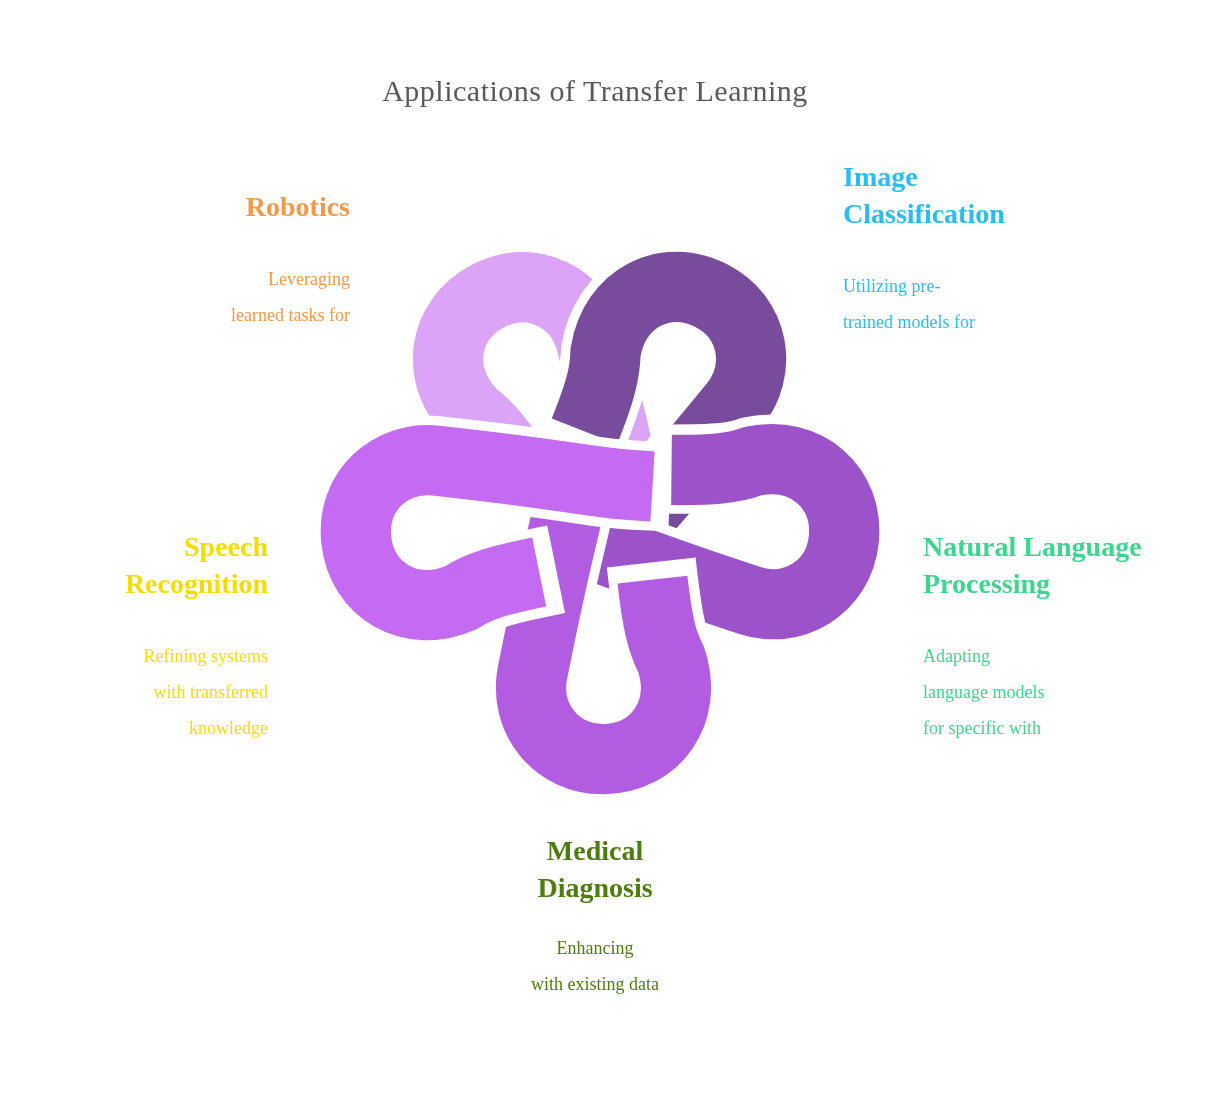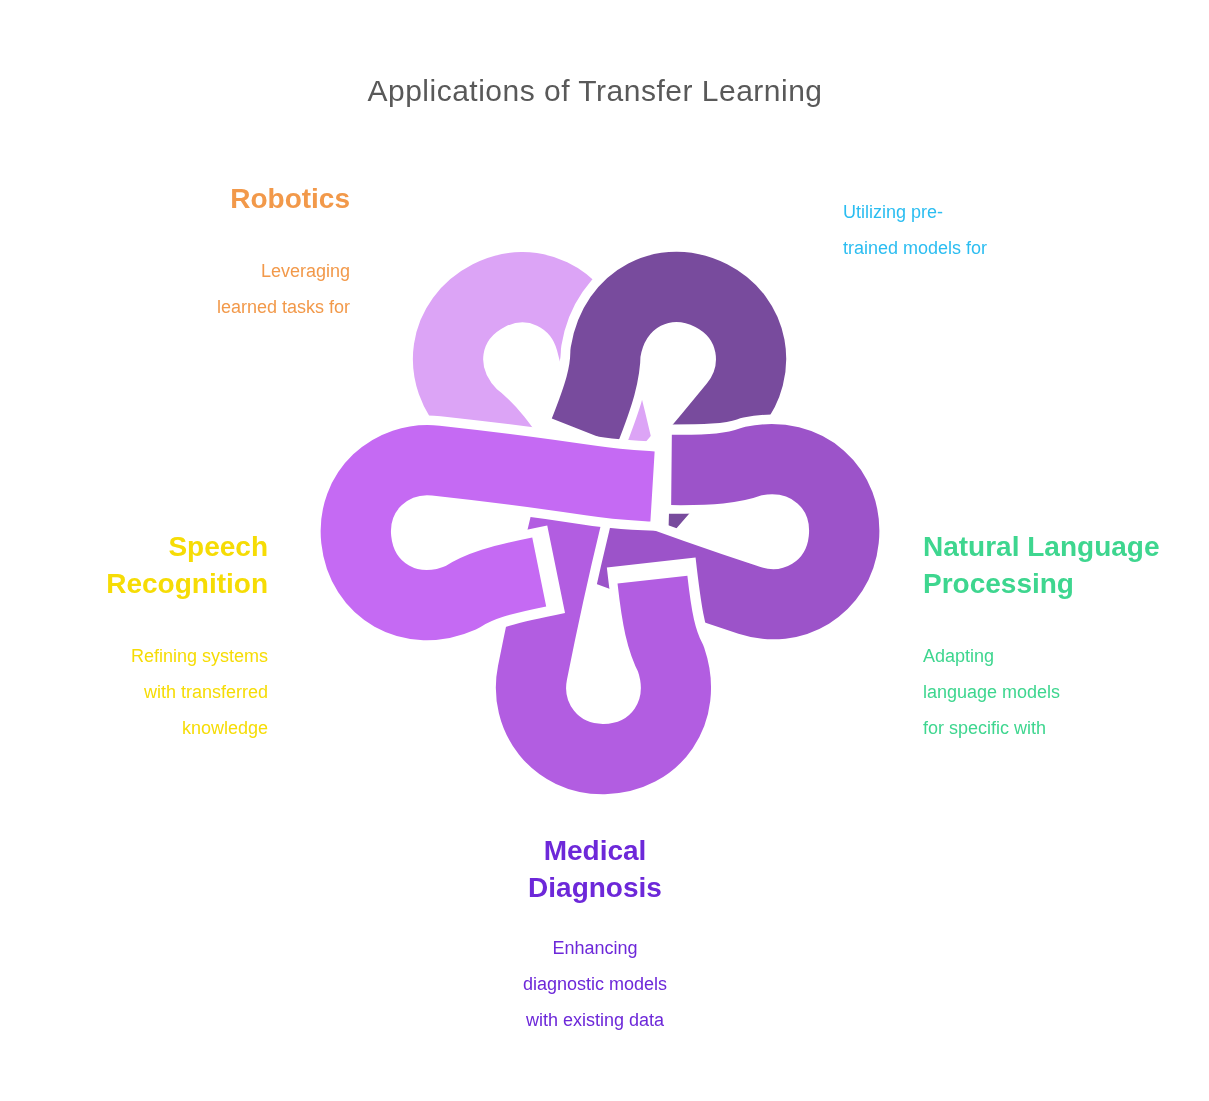--- a/index.html
+++ b/index.html
@@ -2,21 +2,21 @@
 <html><head>
 <meta charset="utf-8">
 <style>
   html, body { margin: 0; padding: 0; background: #ffffff; }
   .canvas {
     position: relative;
     width: 1209px;
     height: 1101px;
     background: #ffffff;
     overflow: hidden;
-    font-family: Liberation Sans, sans-serif;
+    font-family: Liberation Serif, serif;
   }
   .title {
     position: absolute;
     left: 0; top: 74px;
     width: 1190px;
     text-align: center;
     font-size: 30px;
     font-weight: 400;
     color: #595959;
     letter-spacing: 0.5px;
@@ -46,21 +46,21 @@
     font-size: 28px;
     font-weight: 700;
     line-height: 37px;
   }
   .sec .desc {
     font-size: 18px;
     font-weight: 400;
     line-height: 36px;
     margin-top: 36px;
   }
-  .sec-robotics            { left: 60px;  top: 180px; width: 290px; text-align: right; }
+  .sec-robotics            { left: 60px;  top: 188px; width: 290px; text-align: right; }
   .sec-image-class         { left: 843px; top: 158px; width: 300px; text-align: left; }
   .sec-speech              { left: 10px;  top: 528px; width: 258px; text-align: right; }
   .sec-nlp                 { left: 923px; top: 528px; width: 270px; text-align: left; }
   .sec-medical             { left: 445px; top: 832px; width: 300px; text-align: center; }
   .sec-medical .desc       { margin-top: 24px; }
 </style>
 </head>
 <body>
 
 <div class="canvas">
@@ -103,46 +103,49 @@
     <div class="heading">
       <div>Robotics</div>
     </div>
     <div class="desc">
       <div>Leveraging</div>
       <div>learned tasks for</div>
     </div>
   </section>
 
   <section class="sec sec-image-class" style="color: rgb(43, 189, 241);">
+    <div class="heading">
+      <div>Image</div>
+      <div>Classification</div>
+    </div>
     <div class="desc">
       <div>Utilizing pre-</div>
       <div>trained models for</div>
     </div>
   </section>
 
   <section class="sec sec-nlp" style="color: rgb(62, 214, 143);">
     <div class="heading">
       <div>Natural Language</div>
       <div>Processing</div>
     </div>
     <div class="desc">
       <div>Adapting</div>
       <div>language models</div>
       <div>for specific with</div>
     </div>
   </section>
 
-  <section class="sec sec-medical" style="color: #6d28d9;">
+  <section class="sec sec-medical" style="color: #4d7c0f;">
     <div class="heading">
       <div>Medical</div>
       <div>Diagnosis</div>
     </div>
     <div class="desc">
       <div>Enhancing</div>
-      <div>diagnostic models</div>
       <div>with existing data</div>
     </div>
   </section>
 
   <section class="sec sec-speech" style="color: rgb(246, 220, 5);">
     <div class="heading">
       <div>Speech</div>
       <div>Recognition</div>
     </div>
     <div class="desc">

